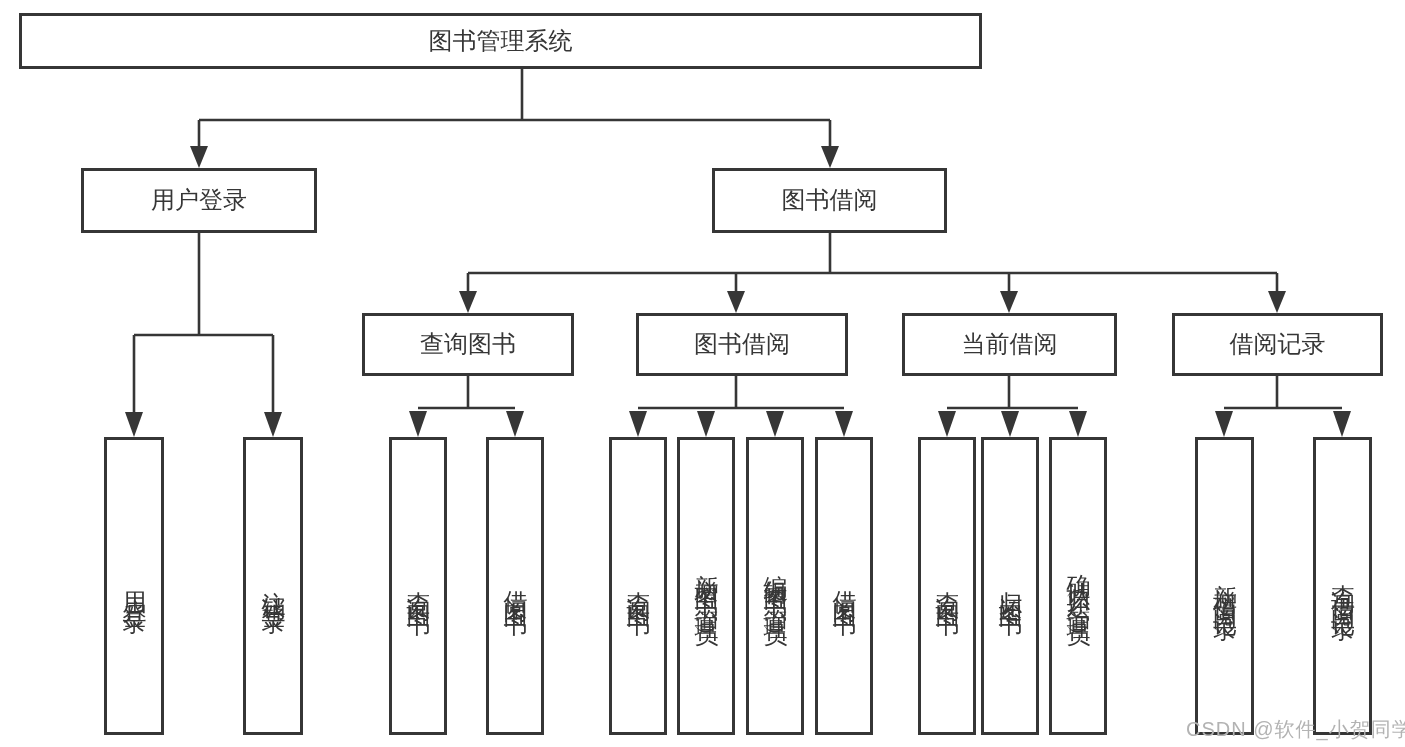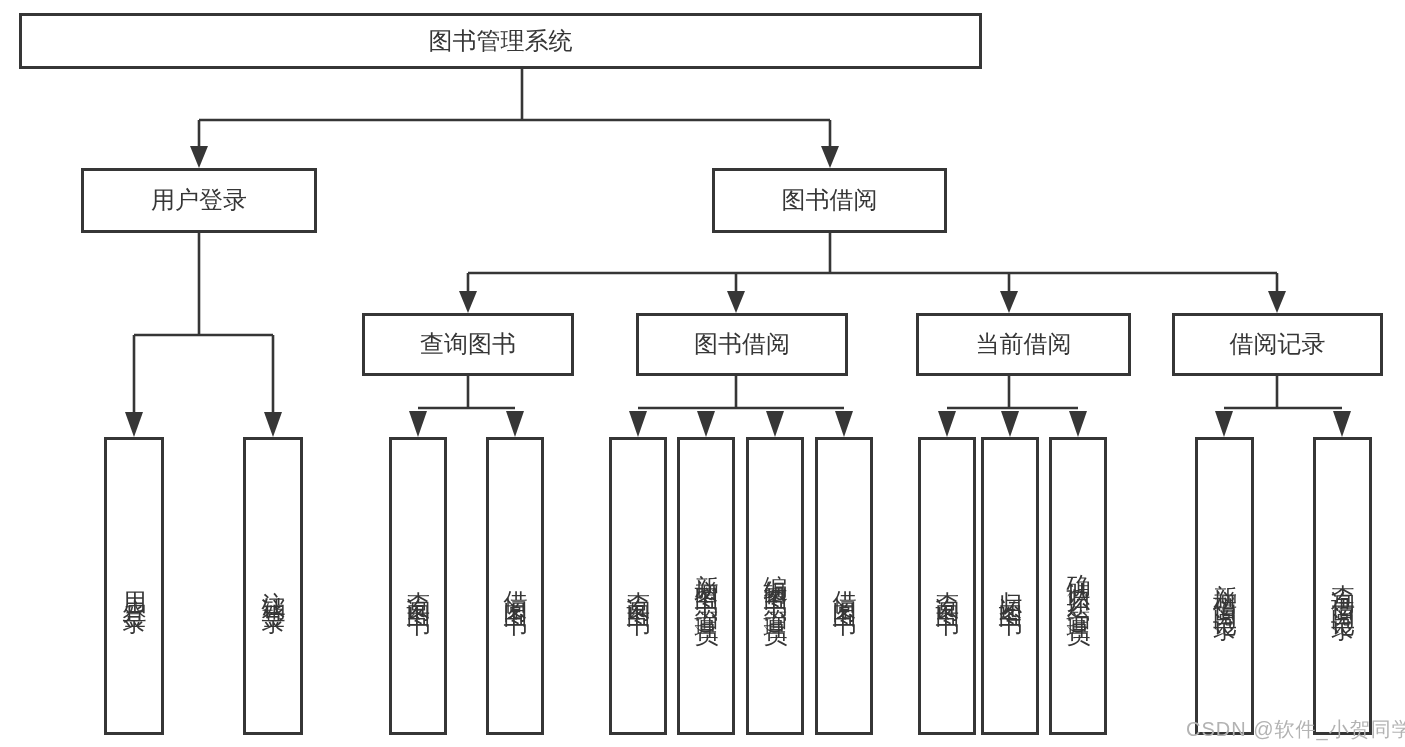--- a/index.html
+++ b/index.html
@@ -109,21 +109,21 @@
     </g>
   </svg>
 
   <div class="box" style="left:19px;top:13px;width:963px;height:56px;">图书管理系统</div>
 
   <div class="box" style="left:81px;top:168px;width:236px;height:65px;">用户登录</div>
   <div class="box" style="left:712px;top:168px;width:235px;height:65px;">图书借阅</div>
 
   <div class="box" style="left:362px;top:313px;width:212px;height:63px;">查询图书</div>
   <div class="box" style="left:630px;top:313px;width:212px;height:63px;margin-left:6px;">图书借阅</div>
-  <div class="box" style="left:902px;top:313px;width:215px;height:63px;margin-left:14px;">当前借阅</div>
+  <div class="box" style="left:902px;top:313px;width:215px;height:63px;">当前借阅</div>
   <div class="box" style="left:1172px;top:313px;width:211px;height:63px;">借阅记录</div>
 
   <div class="box vbox" style="left:104px;top:437px;width:60px;height:298px;">用户登录</div>
   <div class="box vbox" style="left:243px;top:437px;width:60px;height:298px;">注销登录</div>
 
   <div class="box vbox" style="left:389px;top:437px;width:58px;height:298px;">查询图书</div>
   <div class="box vbox" style="left:486px;top:437px;width:58px;height:298px;">借阅图书</div>
 
   <div class="box vbox" style="left:609px;top:437px;width:58px;height:298px;">查询图书</div>
   <div class="box vbox" style="left:677px;top:437px;width:58px;height:298px;">新增图书（管理员）</div>

